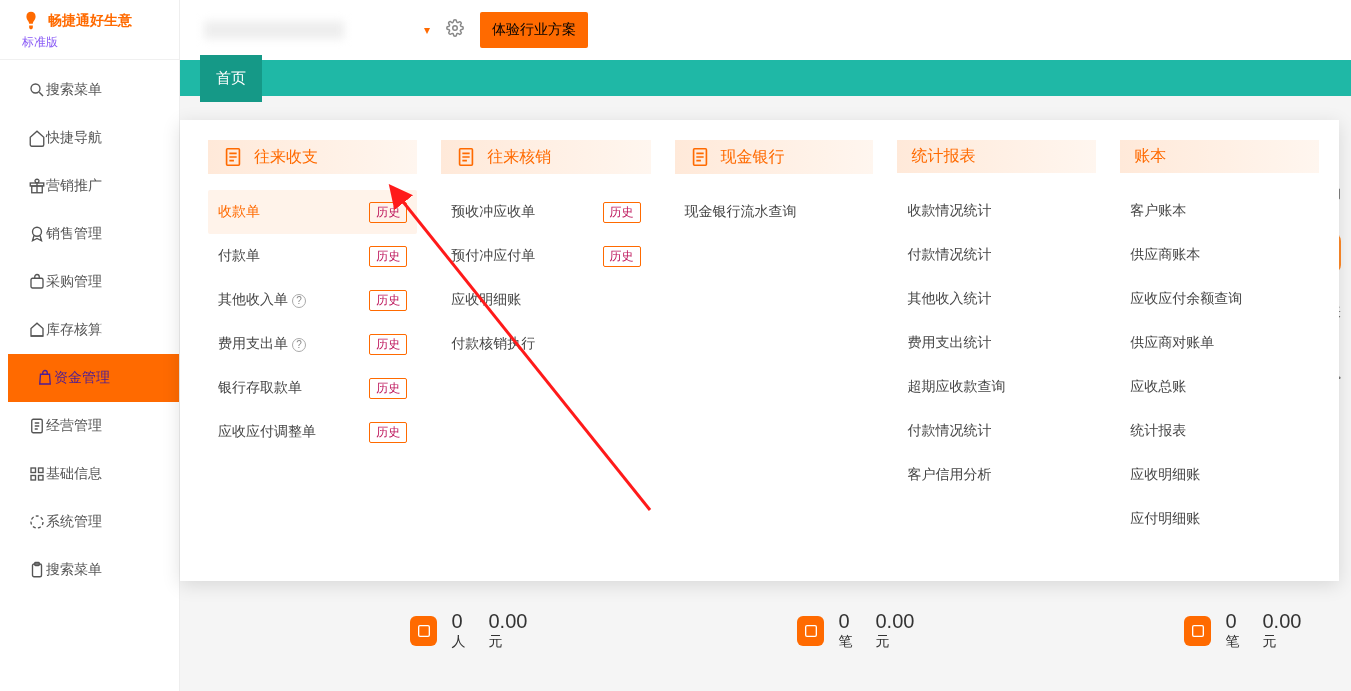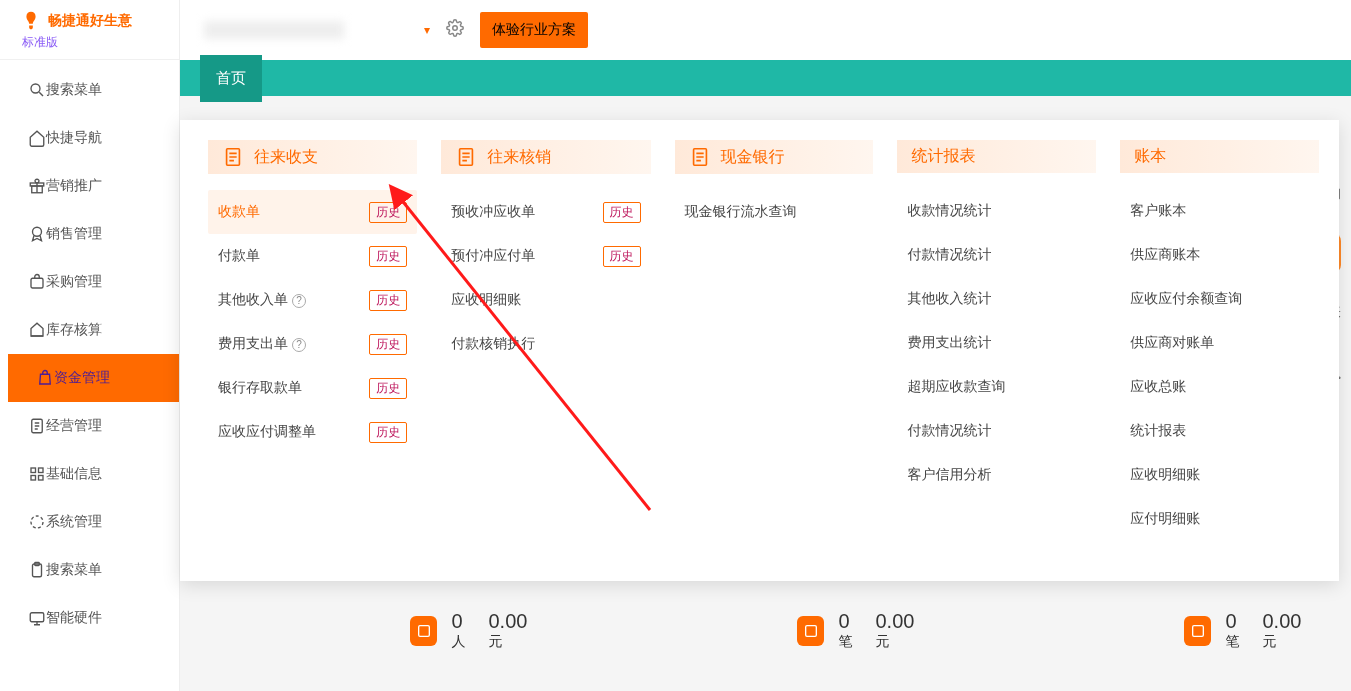--- a/index.html
+++ b/index.html
@@ -145,27 +145,20 @@
               <circle cx="12" cy="12" r="8" stroke-dasharray="4 3"></circle>
             </svg></span>
           <span>系统管理</span>
         </div>
         <div class="nav-item">
           <span class="nav-icon"><svg viewBox="0 0 24 24" width="18" height="18" fill="none" stroke="currentColor" stroke-width="1.8">
               <rect x="6" y="4" width="12" height="17" rx="2"></rect>
               <rect x="9" y="2" width="6" height="4" rx="1"></rect>
             </svg></span>
           <span>搜索菜单</span>
-        </div>
-        <div class="nav-item">
-          <span class="nav-icon"><svg viewBox="0 0 24 24" width="18" height="18" fill="none" stroke="currentColor" stroke-width="1.8">
-              <rect x="3" y="5" width="18" height="12" rx="2"></rect>
-              <path d="M8 21h8M12 17v4"></path>
-            </svg></span>
-          <span>智能硬件</span>
         </div>
       </nav>
   </aside>
 
   <main class="main">
     <div class="topbar">
       <div class="top-select">
         <span class="blur"></span>
         <span class="chevron">▾</span>
       </div>

